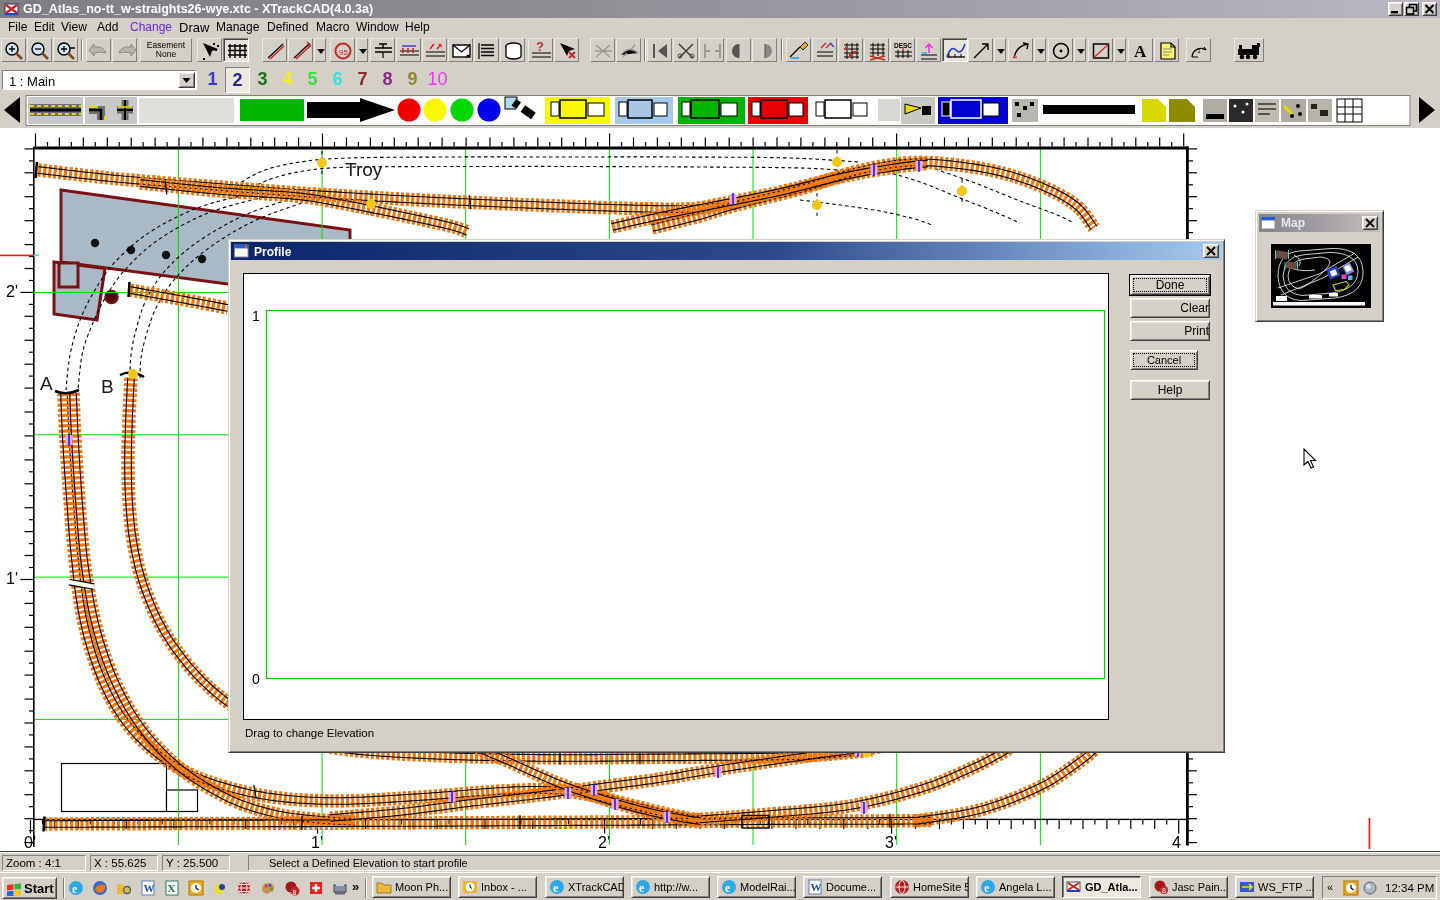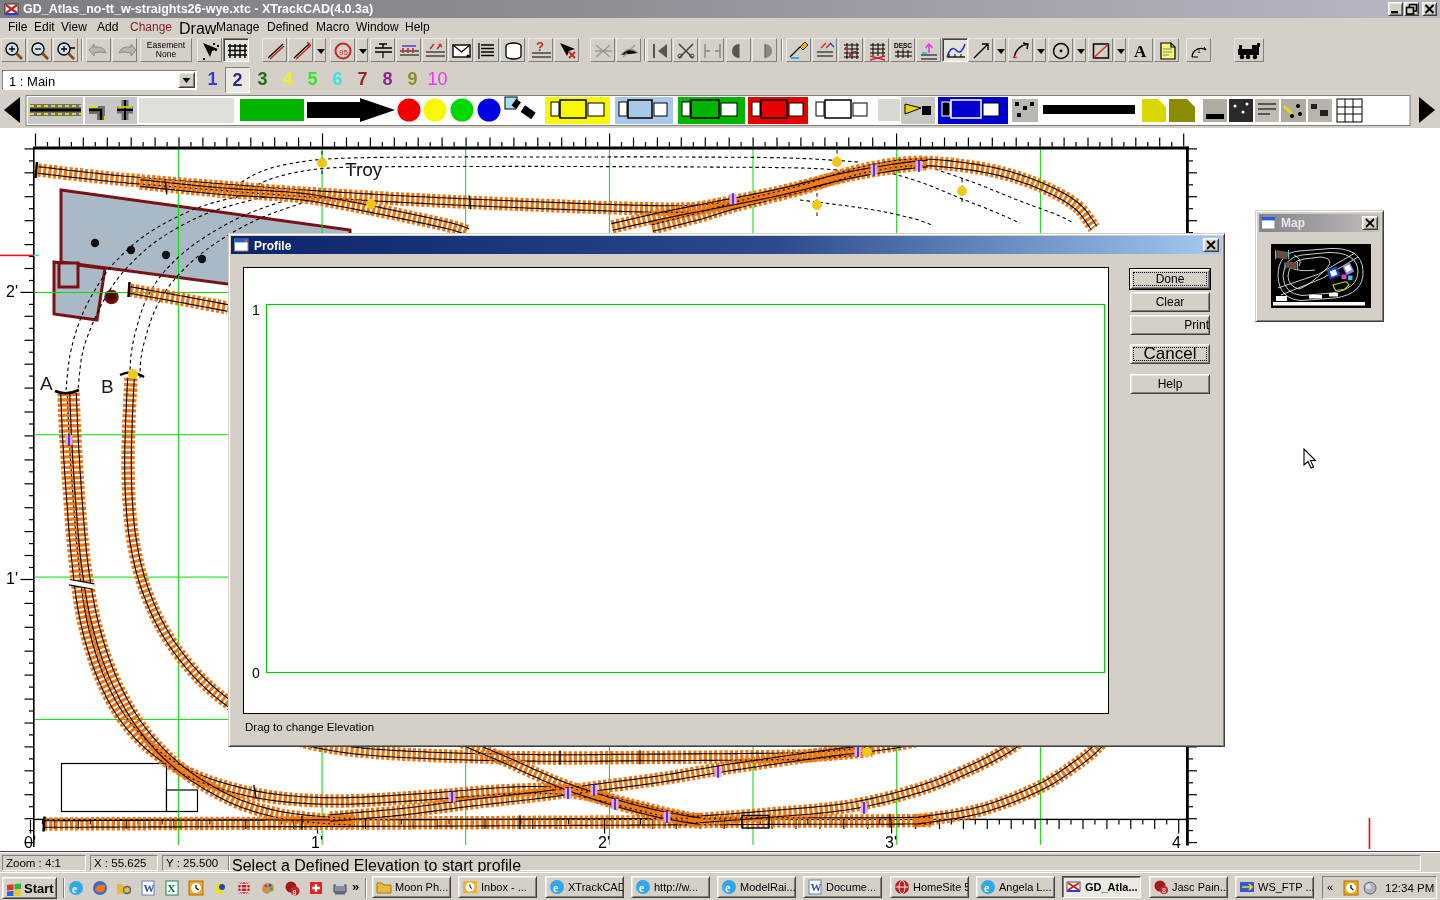--- a/index.html
+++ b/index.html
@@ -28,22 +28,22 @@
       </svg></div>
  <div class="btn abs" style="left:1422px;top:2px;width:15px;height:14px"><svg width="13" height="12">
         <path d="M2.5 2 L10.5 10 M10.5 2 L2.5 10" stroke="#000" stroke-width="2"></path>
       </svg></div>
 </div>
 <div class="abs" style="left:0;top:18px;width:1440px;height:16px;background:#d4d0c8">
 <span class="abs" style="left:8px;top:2px;font-size:12px;color:#000">File</span>
 <span class="abs" style="left:34px;top:2px;font-size:12px;color:#000">Edit</span>
 <span class="abs" style="left:61px;top:2px;font-size:12px;color:#000">View</span>
 <span class="abs" style="left:97px;top:2px;font-size:12px;color:#000">Add</span>
-<span class="abs" style="left:130px;top:2px;font-size:12px;color:#7f1d1d">Change</span>
-<span class="abs" style="left:179px;top:2px;font-size:16px;color:#000">Draw</span>
+<span class="abs" style="left:130px;top:2px;font-size:12px;color:#6d28d9">Change</span>
+<span class="abs" style="left:179px;top:2px;font-size:13px;color:#000">Draw</span>
 <span class="abs" style="left:216px;top:2px;font-size:12px;color:#000">Manage</span>
 <span class="abs" style="left:267px;top:2px;font-size:12px;color:#000">Defined</span>
 <span class="abs" style="left:316px;top:2px;font-size:12px;color:#000">Macro</span>
 <span class="abs" style="left:356px;top:2px;font-size:12px;color:#000">Window</span>
 <span class="abs" style="left:405px;top:2px;font-size:12px;color:#000">Help</span>
 </div>
 <div class="abs" style="left:0;top:34px;width:1440px;height:32px;background:#d4d0c8">
 <div class="tbtn" style="left:1px;top:4px;width:25px;height:24px">
       <svg width="25" height="24">
         <circle cx="10" cy="10" r="6" fill="#cfe4f2" stroke="#000" stroke-width="1.4"></circle>
@@ -951,44 +951,44 @@
 <circle cx="962" cy="191" r="5" fill="#f2c818"></circle>
 <circle cx="133" cy="374" r="5" fill="#f2c818"></circle>
 <circle cx="867" cy="752" r="5" fill="#f2c818"></circle>
 <g font-family="Liberation Sans, sans-serif" fill="#1a1a1a">
 <text x="345" y="176" font-size="19">Troy</text>
 <text x="40" y="390" font-size="19">A</text>
 <text x="101" y="393" font-size="19">B</text>
 </g>
 </svg>
 </div>
-<div class="abs" style="left:228px;top:233px;width:997px;height:514px;background:#d4d0c8;border:1px solid;border-color:#d4d0c8 #404040 #404040 #d4d0c8;box-shadow:inset 1px 1px 0 #fff, inset -1px -1px 0 #808080">
+<div class="abs" style="left:228px;top:239px;width:997px;height:514px;background:#d4d0c8;border:1px solid;border-color:#d4d0c8 #404040 #404040 #d4d0c8;box-shadow:inset 1px 1px 0 #fff, inset -1px -1px 0 #808080">
  <div class="abs" style="left:2px;top:2px;width:991px;height:18px;background:linear-gradient(90deg,#0c246c 0%,#2c4a8c 55%,#a6caf0 100%)">
   <svg class="abs" style="left:3px;top:2px" width="15" height="14">
         <rect x="0.5" y="1" width="13.5" height="12" fill="#fff" stroke="#888"></rect>
         <rect x="0.5" y="1" width="13.5" height="3.4" fill="#2060d8"></rect>
         <rect x="11" y="1.6" width="2.2" height="2.2" fill="#e86020"></rect>
       </svg>
   <span class="abs" style="left:23px;top:2.5px;color:#fff;font-weight:bold;font-size:12px">Profile</span>
   <div class="btn abs" style="right:3px;top:2px;width:16px;height:14px"><svg width="14" height="12">
           <path d="M3 2 L11 10 M11 2 L3 10" stroke="#000" stroke-width="1.8"></path>
         </svg></div>
  </div>
  <div class="abs" style="left:14px;top:33px;width:866px;height:447px;background:#fff;border:1px solid #000">
   <svg class="abs" style="left:0;top:0" width="864" height="445">
    <rect x="22.5" y="36.5" width="838" height="368" fill="none" stroke="#00cc00" stroke-width="1.2"></rect>
    <text x="8" y="47" font-family="Liberation Sans, sans-serif" font-size="14" fill="#000">1</text>
    <text x="8" y="410" font-family="Liberation Sans, sans-serif" font-size="14" fill="#000">0</text>
   </svg>
  </div>
  <div class="abs" style="left:16px;top:487px;font-size:11.5px;color:#000">Drag to change Elevation</div>
 <div class="btn abs" style="left:901px;top:35px;width:80px;height:20px;outline:1px solid #000;text-align:center;font-size:12px;line-height:18px"><span style="position:absolute;left:2px;top:2px;right:2px;bottom:2px;border:1px dotted #000"></span>Done</div>
-<div class="btn abs" style="left:901px;top:58px;width:80px;height:20px;text-align:center;font-size:12px;line-height:18px">Clear</div>
+<div class="btn abs" style="left:901px;top:58px;width:80px;height:20px;text-align:right;font-size:12px;line-height:18px">Clear</div>
 <div class="btn abs" style="left:901px;top:81px;width:80px;height:20px;text-align:right;font-size:12px;line-height:18px">Print</div>
-<div class="btn abs" style="left:901px;top:110px;width:80px;height:20px;text-align:center;font-size:17px;line-height:18px"><span style="position:absolute;left:2px;top:2px;right:2px;bottom:2px;border:1px dotted #000"></span>Cancel</div>
+<div class="btn abs" style="left:901px;top:110px;width:68px;height:20px;text-align:center;font-size:11px;line-height:18px"><span style="position:absolute;left:2px;top:2px;right:2px;bottom:2px;border:1px dotted #000"></span>Cancel</div>
 <div class="btn abs" style="left:901px;top:140px;width:80px;height:20px;text-align:center;font-size:12px;line-height:18px">Help</div>
 </div>
 <div class="abs" style="left:1255px;top:210px;width:129px;height:112px;background:#d4d0c8;border:1px solid;border-color:#d4d0c8 #404040 #404040 #d4d0c8;box-shadow:inset 1px 1px 0 #fff, inset -1px -1px 0 #808080">
  <div class="abs" style="left:3px;top:3px;width:121px;height:18px;background:linear-gradient(90deg,#84828a 0%,#a8a4a8 60%,#c4c0ba 100%)">
   <svg class="abs" style="left:2px;top:2px" width="15" height="14">
         <rect x="0.5" y="1" width="13.5" height="12" fill="#fff" stroke="#888"></rect>
         <rect x="0.5" y="1" width="13.5" height="3.4" fill="#2060d8"></rect>
       </svg>
   <span class="abs" style="left:22px;top:2px;color:#e8e8e8;font-weight:bold;font-size:12px">Map</span>
   <div class="btn abs" style="right:2px;top:1.5px;width:16px;height:14px"><svg width="14" height="12">
@@ -1030,21 +1030,21 @@
   </g>
  </svg>
 </div>
 <svg class="abs" style="left:1303px;top:448px" width="16" height="22">
     <path d="M1 1 L1 17 L5 13.5 L8 20 L10.5 19 L7.5 12.5 L12.5 12.5 Z" fill="#fff" stroke="#000" stroke-width="1.1"></path>
   </svg>
 <div class="abs" style="left:0;top:851px;width:1440px;height:21px;background:#d4d0c8;border-top:1px solid #404040;box-shadow:inset 0 1px 0 #fff">
  <div class="abs sunk" style="left:2px;top:3px;width:84px;height:16px;font-size:11.5px;padding:1px 3px">Zoom : 4:1</div>
  <div class="abs sunk" style="left:90px;top:3px;width:68px;height:16px;font-size:11.5px;padding:1px 3px">X : 55.625</div>
  <div class="abs sunk" style="left:162px;top:3px;width:68px;height:16px;font-size:11.5px;padding:1px 3px">Y : 25.500</div>
- <div class="abs sunk" style="left:228px;top:3px;width:1193px;height:16px;font-size:16px;padding:1px 3px">Select a Defined Elevation to start profile</div>
+ <div class="abs sunk" style="left:248px;top:3px;width:1193px;height:16px;font-size:11px;padding:1px 20px">Select a Defined Elevation to start profile</div>
 </div>
 <div class="abs" style="left:0;top:872px;width:1440px;height:28px;background:#d4d0c8;border-top:1px solid #fff">
 <div class="btn abs" style="left:2px;top:4px;width:55px;height:22px">
  <svg class="abs" style="left:3px;top:3px" width="16" height="15">
         <g transform="skewY(-6)">
           <rect x="1" y="4" width="6.5" height="5.5" fill="#e83028"></rect>
           <rect x="8.5" y="4" width="6.5" height="5.5" fill="#30b430"></rect>
           <rect x="1" y="10.5" width="6.5" height="5.5" fill="#2868d8"></rect>
           <rect x="8.5" y="10.5" width="6.5" height="5.5" fill="#e8c820"></rect>
         </g>

